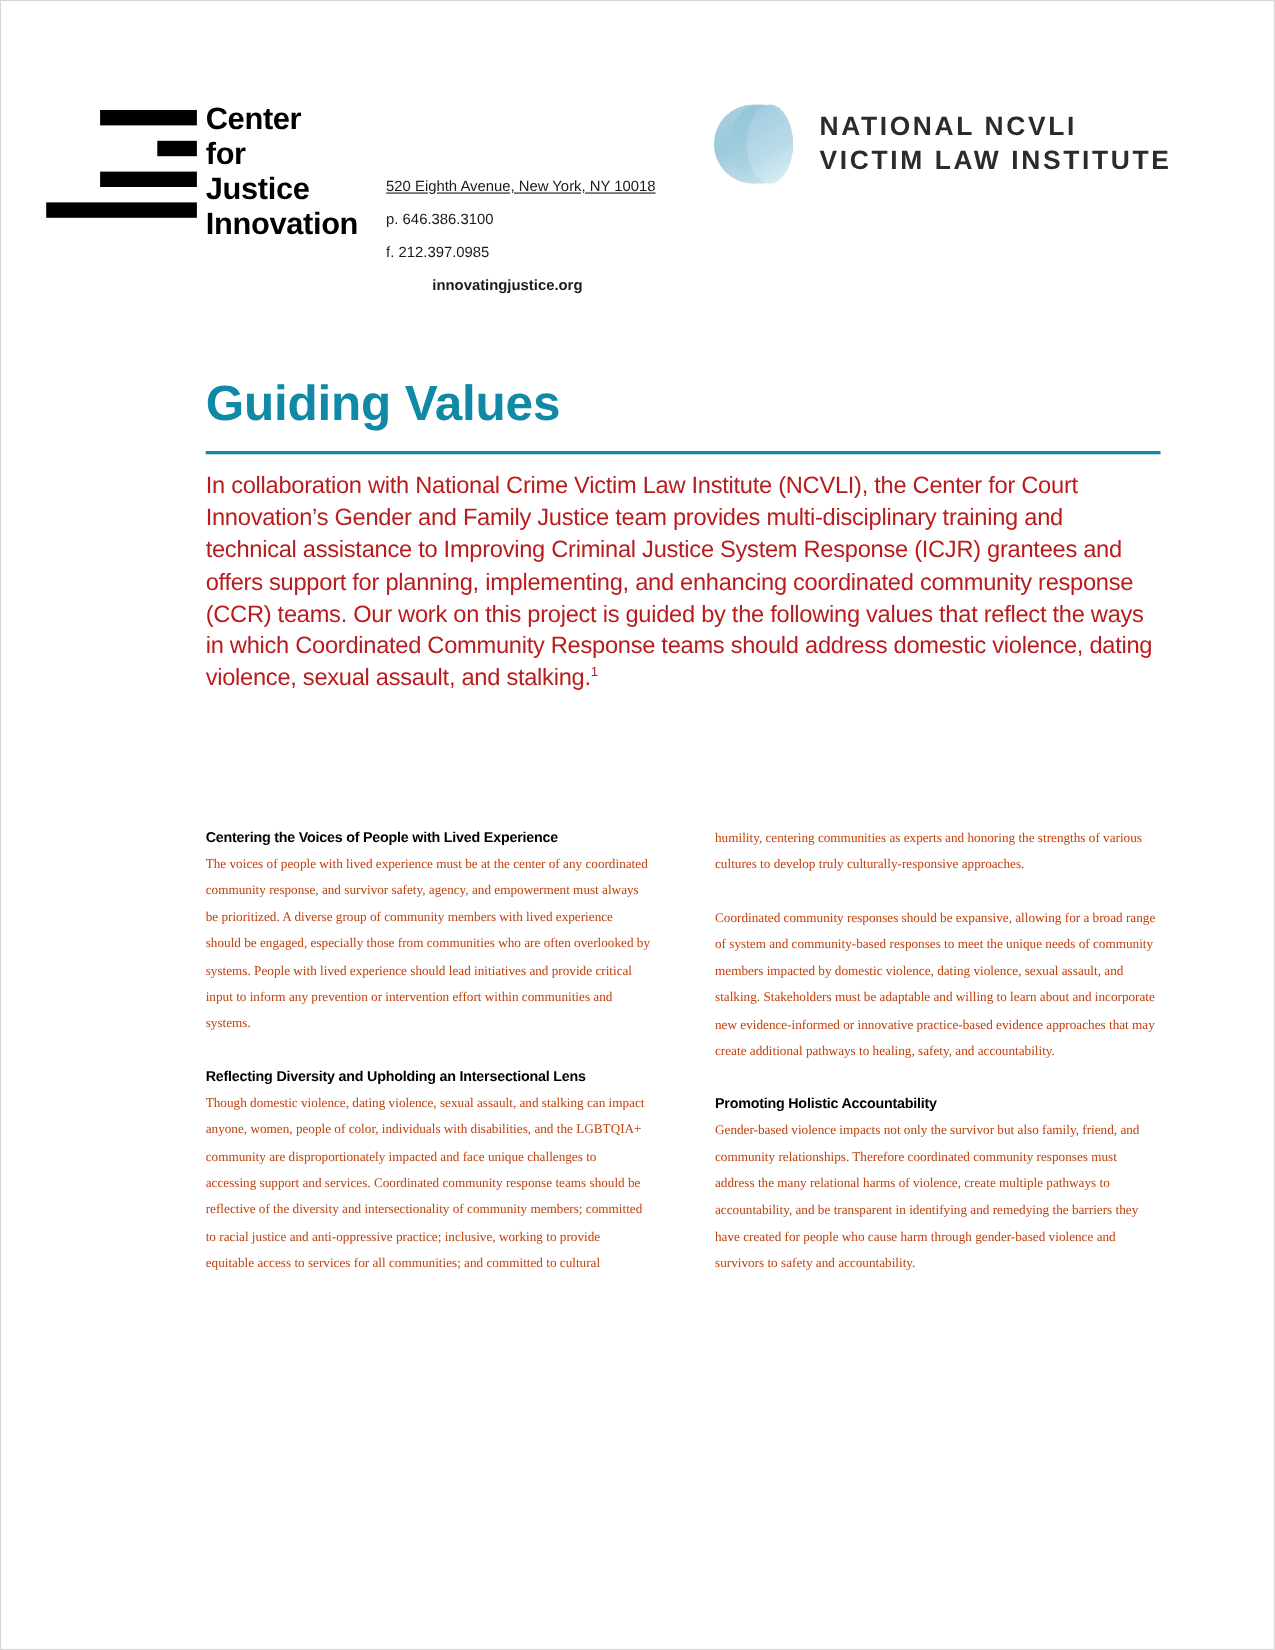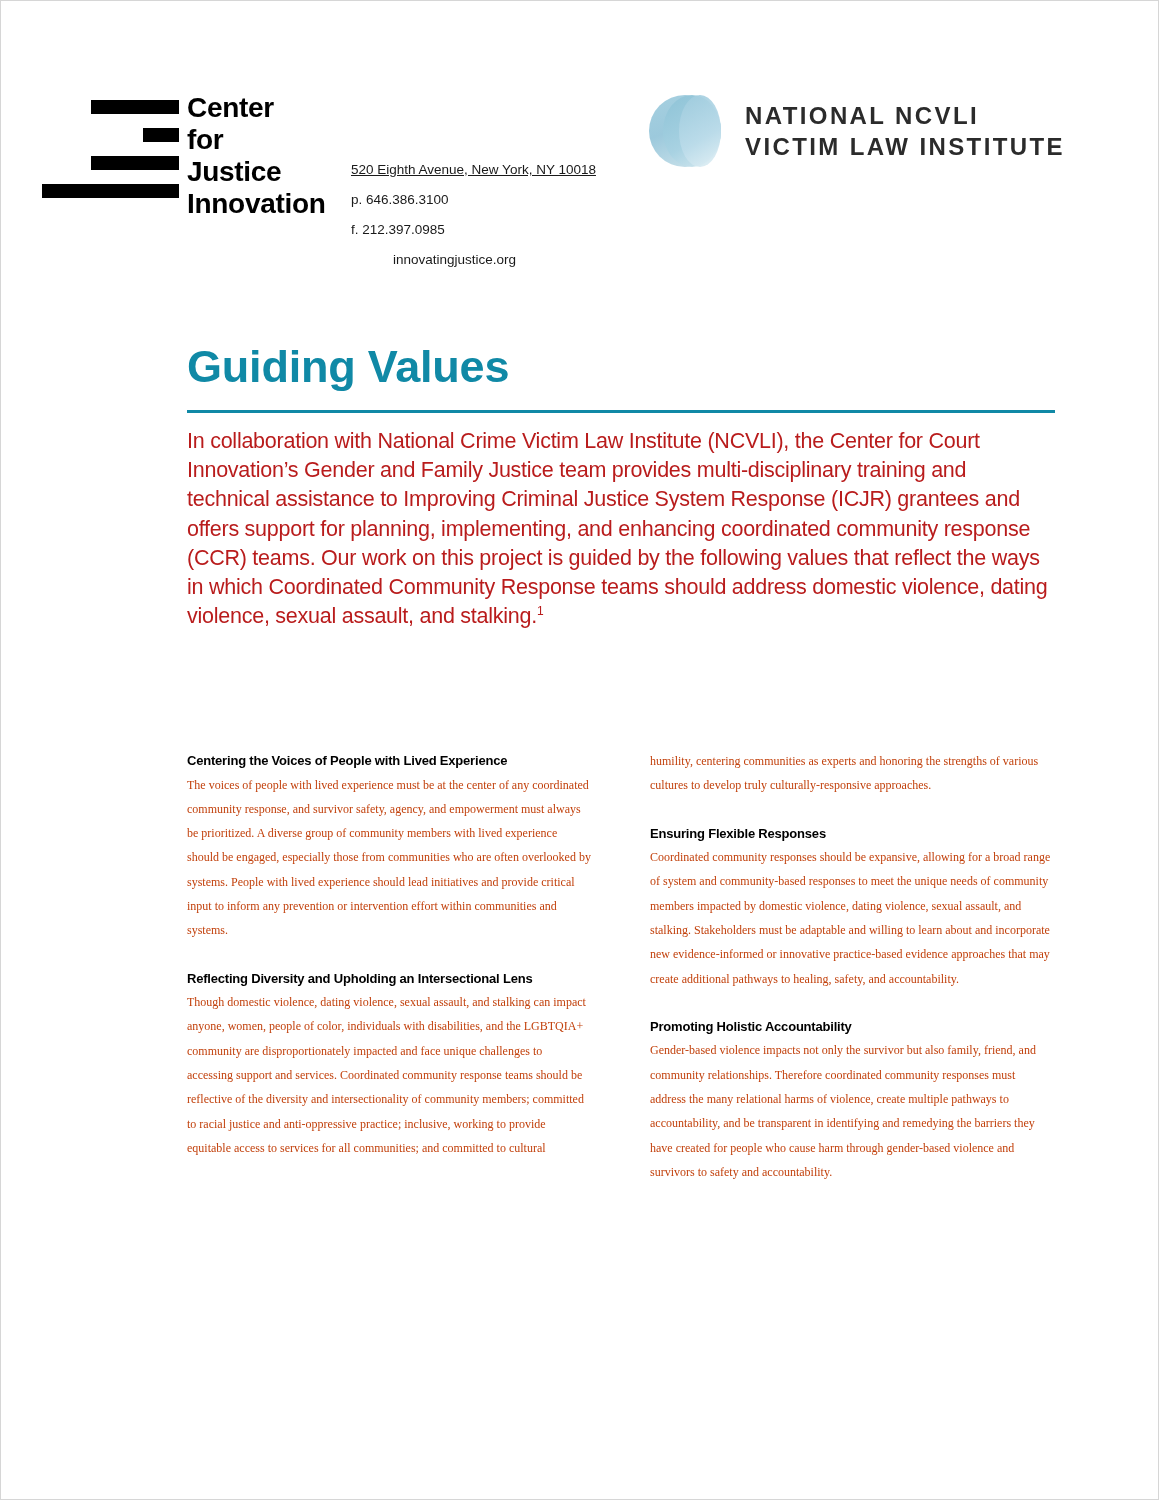--- a/index.html
+++ b/index.html
@@ -69,21 +69,21 @@
   
   .contact {
     position: absolute;
     left: 350px;
     top: 89px;
     font-size: 13.5px;
     color: #1a1a1a;
     line-height: 15px;
   }
   .contact div { margin-bottom: 15px; white-space: nowrap; }
-  .contact div:last-child { margin-bottom: 0; font-weight: normal; padding-left: 42px; }
+  .contact div:last-child { margin-bottom: 0; font-weight: bold; padding-left: 42px; }
   .contact div.addr { font-weight: normal; text-decoration: underline; }
 
   
   .ncvli {
     position: absolute;
     left: 648px;
     top: 22px;
     display: flex;
     align-items: center;
   }
@@ -252,21 +252,20 @@
         <div class="sec-head">Reflecting Diversity and Upholding an Intersectional Lens</div>
         <p class="sec-body">Though domestic violence, dating violence, sexual assault, and stalking can impact anyone, women, people of color, individuals with disabilities, and the LGBTQIA+ community are disproportionately impacted and face unique challenges to accessing support and services. Coordinated community response teams should be reflective of the diversity and intersectionality of community members; committed to racial justice and anti-oppressive practice; inclusive, working to provide equitable access to services for all communities; and committed to cultural</p>
       </div>
     </div>
 
     <div class="col">
       <div class="block">
         <p class="sec-body cont">humility, centering communities as experts and honoring the strengths of various cultures to develop truly culturally-responsive approaches.</p>
       </div>
       <div class="block">
-        <div class="sec-head">Ensuring Flexible Responses</div>
         <p class="sec-body">Coordinated community responses should be expansive, allowing for a broad range of system and community-based responses to meet the unique needs of community members impacted by domestic violence, dating violence, sexual assault, and stalking. Stakeholders must be adaptable and willing to learn about and incorporate new evidence-informed or innovative practice-based evidence approaches that may create additional pathways to healing, safety, and accountability.</p>
       </div>
       <div class="block">
         <div class="sec-head">Promoting Holistic Accountability</div>
         <p class="sec-body">Gender-based violence impacts not only the survivor but also family, friend, and community relationships. Therefore coordinated community responses must address the many relational harms of violence, create multiple pathways to accountability, and be transparent in identifying and remedying the barriers they have created for people who cause harm through gender-based violence and survivors to safety and accountability.</p>
       </div>
     </div>
 
   </div>
 </div>

